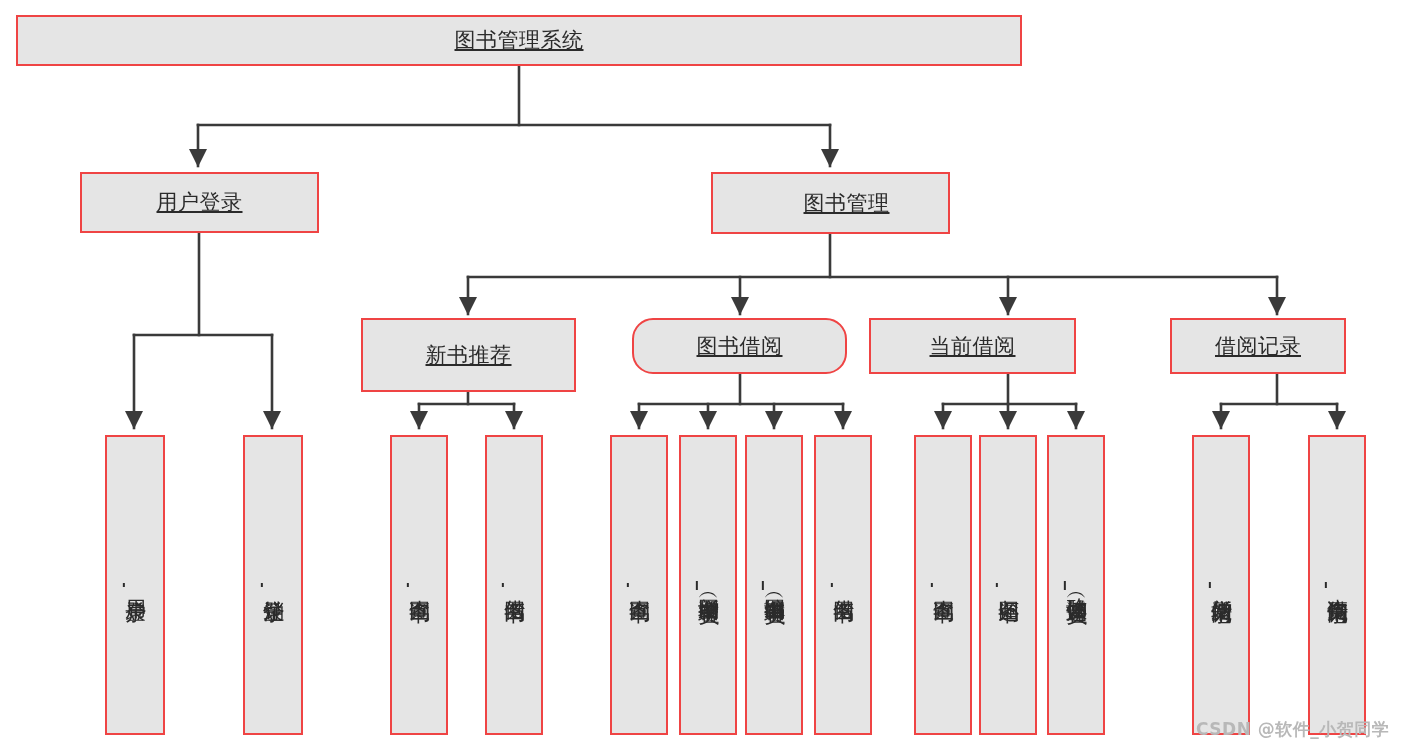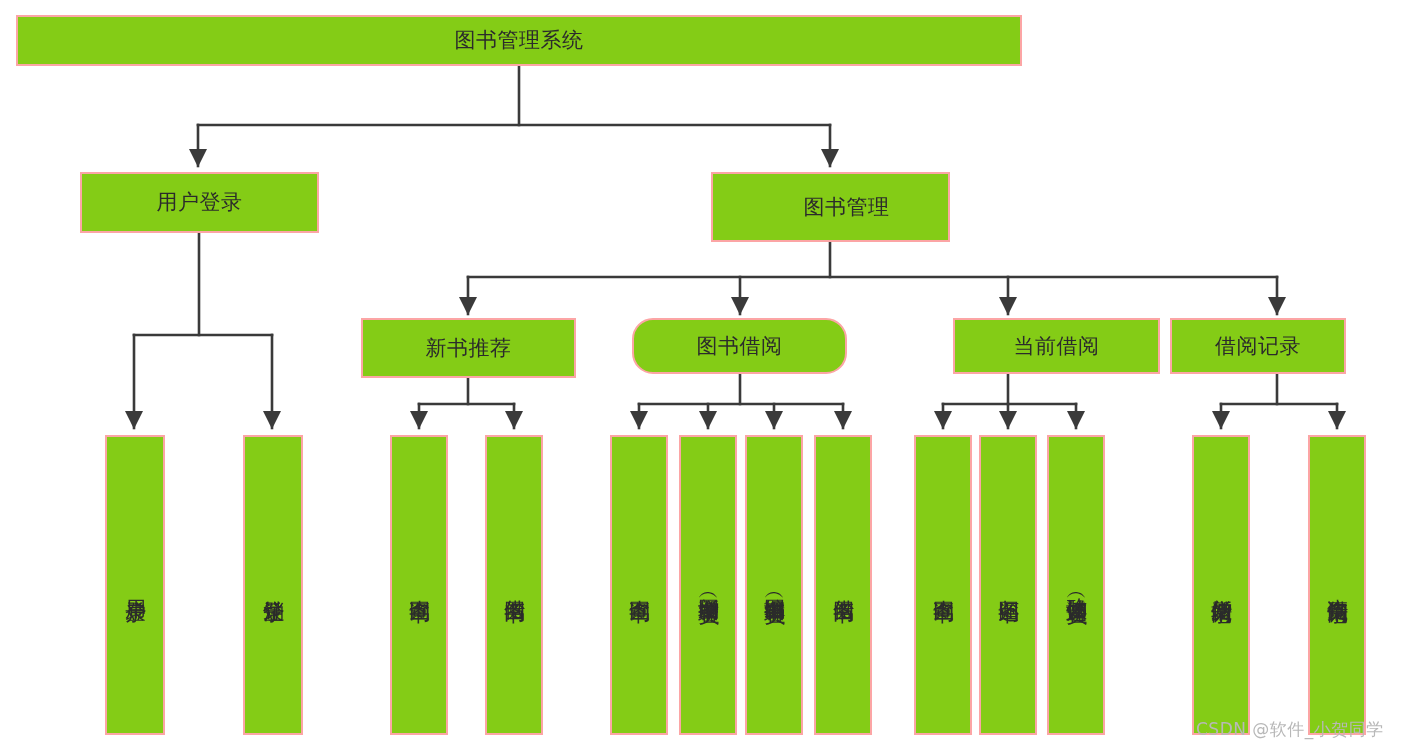--- a/index.html
+++ b/index.html
@@ -22,26 +22,27 @@
     position: absolute;
     left: 0;
     top: 0;
     width: 1405px;
     height: 747px;
     pointer-events: none;
   }
   .node {
     position: absolute;
     box-sizing: border-box;
-    border: 2px solid #fca5a5;
-    background: #84cc16;
+    border: 2px solid #ef4444;
+    background: #e5e5e5;
     display: flex;
     align-items: center;
     justify-content: center;
     color: #2b2b2b;
+    text-decoration: underline;
   }
   .node-h {
     font-size: 21px;
     line-height: 1.15;
     letter-spacing: 0.5px;
     white-space: nowrap;
   }
   .node-v {
     font-size: 21px;
     line-height: 1.32;
@@ -121,31 +122,31 @@
     </g>
   </svg>
 
   <div class="node node-h" style="left:16px; top:15px; width:1006px; height:51px;">
     <span>图书管理系统</span>
   </div>
 
   <div class="node node-h" style="left:80px; top:172px; width:239px; height:61px;">
     <span>用户登录</span>
   </div>
-  <div class="node node-h" style="left:711px; top:172px; width:239px; height:70px;padding-left:32px;">
+  <div class="node node-h" style="left:711px; top:172px; width:239px; height:62px;padding-left:32px;">
     <span>图书管理</span>
   </div>
 
-  <div class="node node-h" style="left:361px; top:318px; width:215px; height:60px;">
+  <div class="node node-h" style="left:361px; top:318px; width:215px; height:74px;">
     <span>新书推荐</span>
   </div>
   <div class="node node-h" style="left:632px; top:318px; width:215px; height:56px;border-radius:21px;">
     <span>图书借阅</span>
   </div>
-  <div class="node node-h" style="left:953px; top:318px; width:207px; height:56px;justify-content:center;">
+  <div class="node node-h" style="left:869px; top:318px; width:207px; height:56px;justify-content:center;">
     <span>当前借阅</span>
   </div>
   <div class="node node-h" style="left:1170px; top:318px; width:176px; height:56px;">
     <span>借阅记录</span>
   </div>
 
   <div class="node node-v" style="left:105px; top:435px; width:60px; height:300px;">
     <span>用户登录</span>
   </div>
   <div class="node node-v" style="left:243px; top:435px; width:60px; height:300px;">
@@ -182,15 +183,15 @@
     <span>确认归还（管理员）</span>
   </div>
 
   <div class="node node-v" style="left:1192px; top:435px; width:58px; height:300px;">
     <span>新增借阅记录</span>
   </div>
   <div class="node node-v" style="left:1308px; top:435px; width:58px; height:300px;">
     <span>查询借阅记录</span>
   </div>
 
-  <div class="watermark" style="left:1196px; top:718px;">CSDN @软件_小贺同学</div>
+  <div class="watermark" style="left:1196px; top:718px;font-weight:bold;">CSDN @软件_小贺同学</div>
 
 </div>
 
 </body></html>

